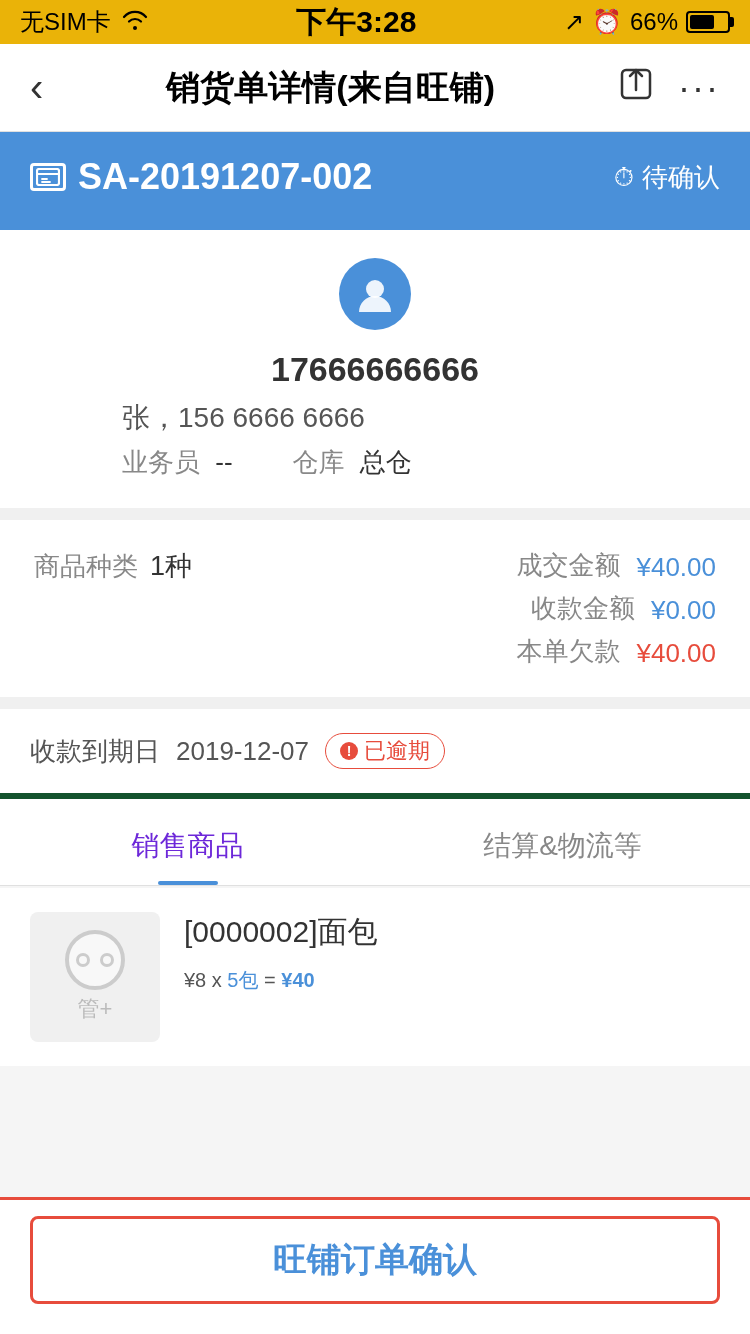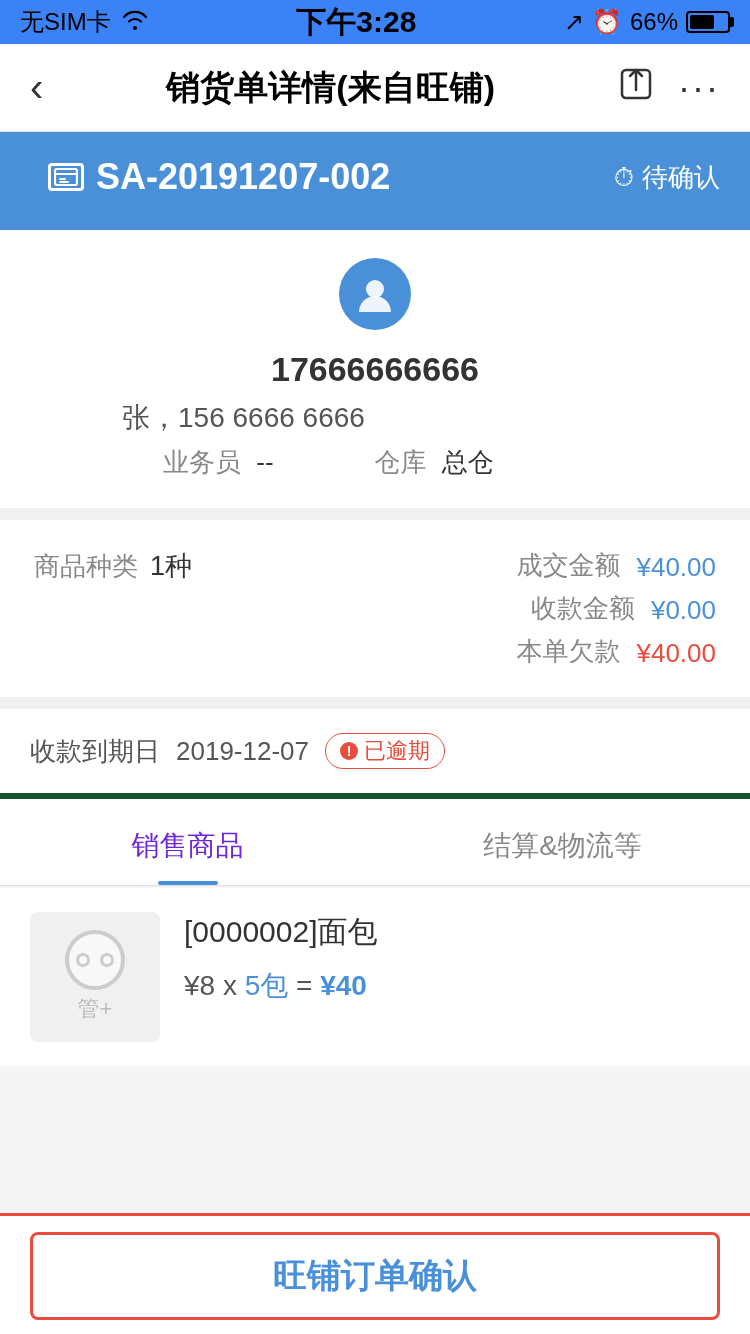--- a/index.html
+++ b/index.html
@@ -10,21 +10,21 @@
       font-family: -apple-system, 'PingFang SC', 'Helvetica Neue', Arial, sans-serif;
       background: #f5f5f5;
       font-size: 28px;
       color: #333;
     }
 
     
     .status-bar {
       width: 100%;
       height: 44px;
-      background: #3b82f6;
+      background: #eab308;
       display: flex;
       align-items: center;
       justify-content: space-between;
       padding: 0 20px;
       font-size: 24px;
       color: #000;
     }
     .status-left { display: flex; align-items: center; gap: 10px; }
     .status-center { font-size: 30px; font-weight: 600; }
     .status-right { display: flex; align-items: center; gap: 8px; font-size: 24px; }
@@ -58,21 +58,20 @@
     .order-header {
       background: #4a90d9;
       padding: 24px 30px 20px;
       color: #fff;
     }
     .order-id-row {
       display: flex;
       align-items: center;
       justify-content: space-between;
       margin-bottom: 12px;
-      margin-left: 18px;
     }
     .order-id {
       font-size: 36px;
       font-weight: 700;
       color: #fff;
       display: flex;
       align-items: center;
       gap: 12px;
     }
     .order-id-icon {
@@ -117,21 +116,21 @@
     .customer-phone { font-size: 34px; font-weight: 600; color: #333; }
     .customer-name { font-size: 28px; color: #555; padding-left: 92px; margin-bottom: 8px; }
     .customer-meta {
       display: flex;
       align-items: center;
       padding-left: 92px;
       gap: 60px;
       font-size: 26px;
       color: #555;
     }
-    .meta-label { color: #888; margin-left: 41px; }
+    .meta-label { color: #888; }
     .meta-value { color: #333; }
 
     
     .summary-section {
       background: #fff;
       padding: 28px 34px;
       border-bottom: 12px solid #f0f0f0;
       display: flex;
       align-items: flex-start;
       justify-content: space-between;
@@ -245,39 +244,39 @@
     .owl-eye {
       width: 14px; height: 14px;
       border: 3px solid #ccc;
       border-radius: 50%;
     }
     .owl-plus {
       font-size: 22px; color: #bbb; margin-top: 4px;
     }
     .product-info { flex: 1; }
     .product-name { font-size: 30px; color: #333; margin-bottom: 14px; font-weight: 500; }
-    .product-price { font-size: 28px; color: #555; }
+    .product-price { font-size: 20px; color: #555; }
     .price-highlight { color: #4a90d9; font-weight: 600; }
     .price-qty { color: #4a90d9; }
 
     
     .bottom-area {
       background: #f5f5f5;
       flex: 1;
       min-height: 200px;
     }
 
     
     .confirm-button-wrap {
       position: fixed;
       bottom: 0;
       left: 0;
       width: 750px;
       background: #fff;
-      padding: 16px 30px 14px;
+      padding: 16px 30px 30px;
       border-top: 3px solid #e74c3c;
     }
     .confirm-button {
       width: 100%;
       height: 88px;
       border: 3px solid #e74c3c;
       background: #fff;
       color: #4a90d9;
       font-size: 34px;
       font-weight: 600;

